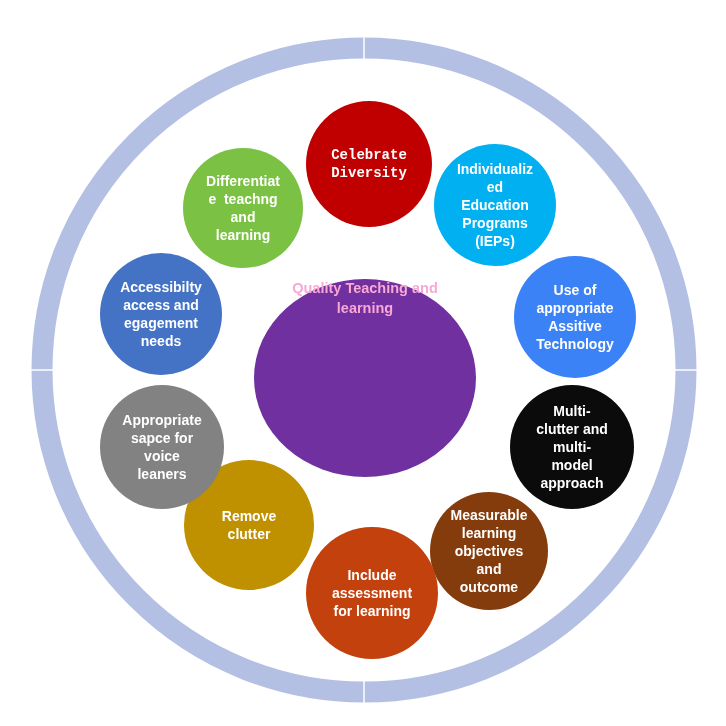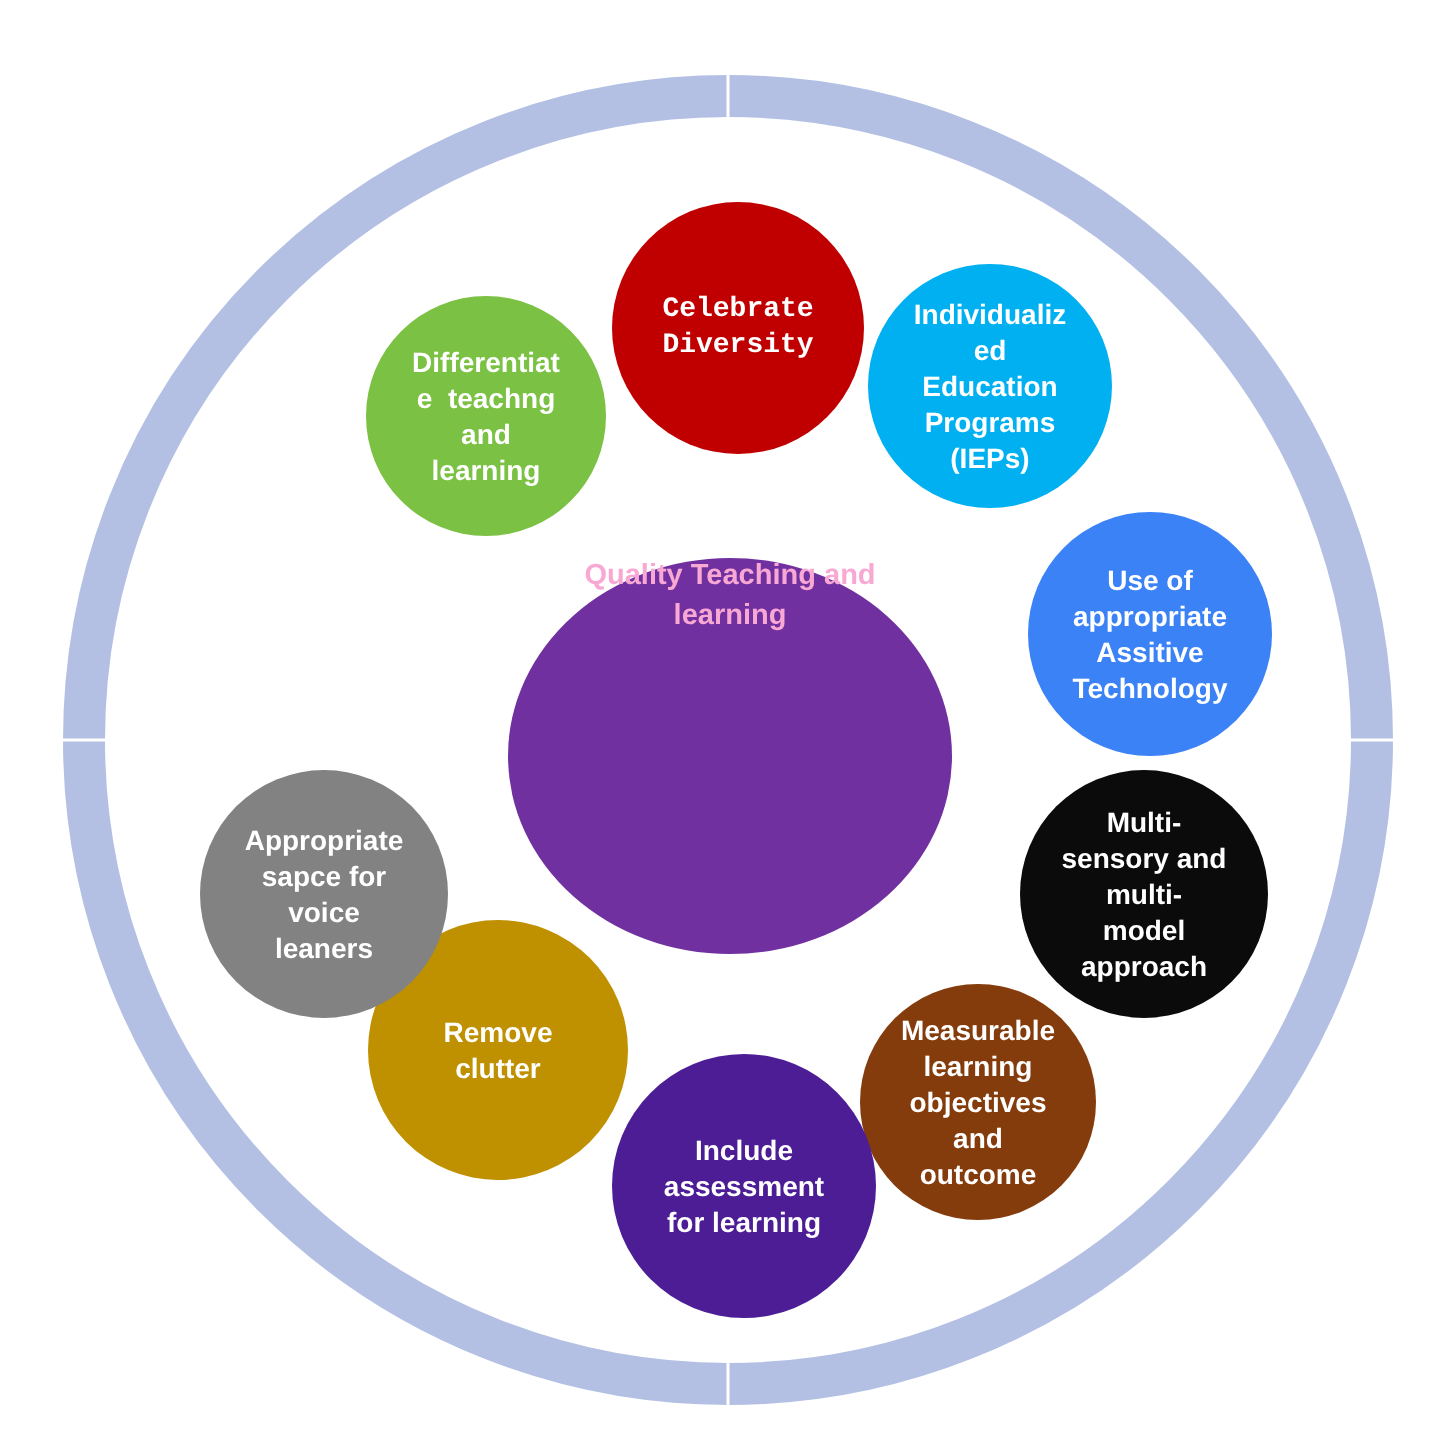--- a/index.html
+++ b/index.html
@@ -35,21 +35,21 @@
     justify-content: center;
     text-align: center;
     color: #f9a8d4;
     font-weight: 700;
     font-size: 14.5px;
     line-height: 1.35;
     white-space: pre;
   }
   
   .n0 { left: 306px; top: 101px; width: 126px; height: 126px; }
-  .n1 { left: 434px; top: 132px; width: 122px; height: 122px; }
+  .n1 { left: 434px; top: 144px; width: 122px; height: 122px; }
   .n2 { left: 514px; top: 256px; width: 122px; height: 122px; }
   .n3 { left: 510px; top: 385px; width: 124px; height: 124px; }
   .n4 { left: 430px; top: 492px; width: 118px; height: 118px; }
   .n5 { left: 306px; top: 527px; width: 132px; height: 132px; }
   .n6 { left: 184px; top: 460px; width: 130px; height: 130px; }
   .n7 { left: 100px; top: 385px; width: 124px; height: 124px; }
   .n8 { left: 100px; top: 253px; width: 122px; height: 122px; }
   .n9 { left: 183px; top: 148px; width: 120px; height: 120px; }
 </style>
 </head>
@@ -84,47 +84,53 @@
 (IEPs)</span>
   </div>
   <div class="node n2" style="background: #3b82f6;">
     <span>Use of
 appropriate
 Assitive
 Technology</span>
   </div>
   <div class="node n3" style="background: rgb(11, 11, 11);">
     <span>Multi-
-sensory and
+clutter and
 multi-
 model
 approach</span>
   </div>
   <div class="node n4" style="background: rgb(132, 60, 12);">
     <span>Measurable
 learning
 objectives
 and
 outcome</span>
   </div>
-  <div class="node n5" style="background: #4c1d95;">
+  <div class="node n5" style="background: #c2410c;">
     <span>Include
 assessment
 for learning</span>
   </div>
   <div class="node n6" style="background: rgb(191, 144, 0);">
     <span>Remove
 clutter</span>
   </div>
   <div class="node n7" style="background: rgb(130, 130, 130);">
     <span>Appropriate
 sapce for
 voice
 leaners</span>
   </div>
+  <div class="node n8" style="background: rgb(68, 114, 196);">
+    <span>Accessibilty
+access and
+egagement
+needs</span>
+  </div>
   <div class="node n9" style="background: rgb(123, 193, 67);">
     <span>Differentiat
 e  teachng
 and
 learning</span>
   </div>
 
 </div>
 
 </body></html>

